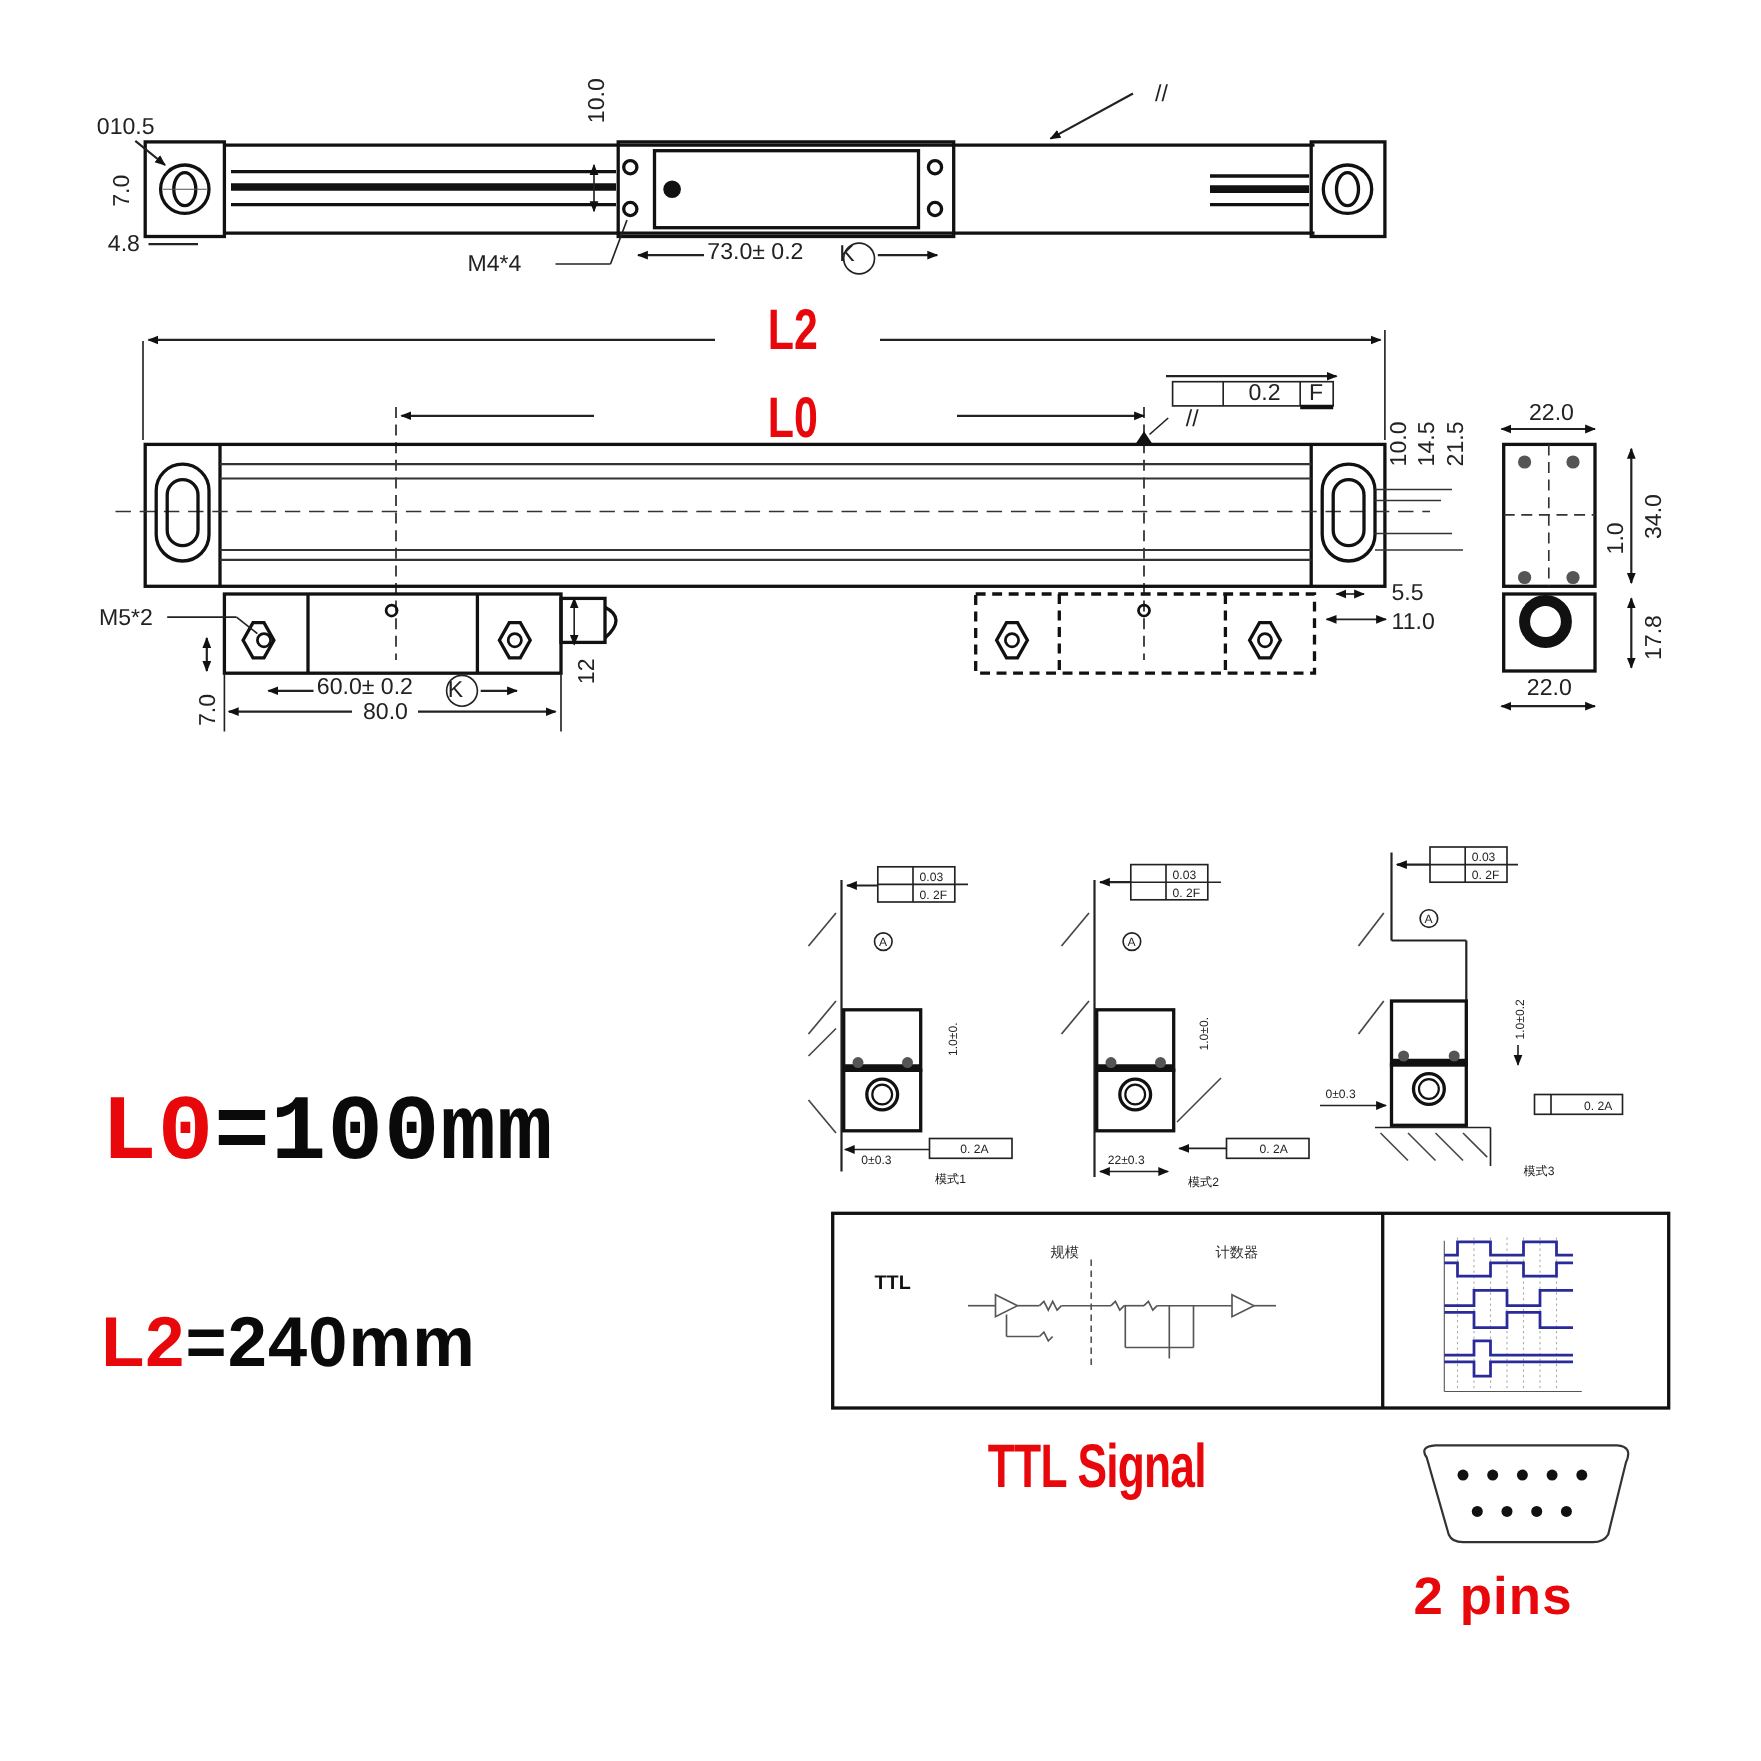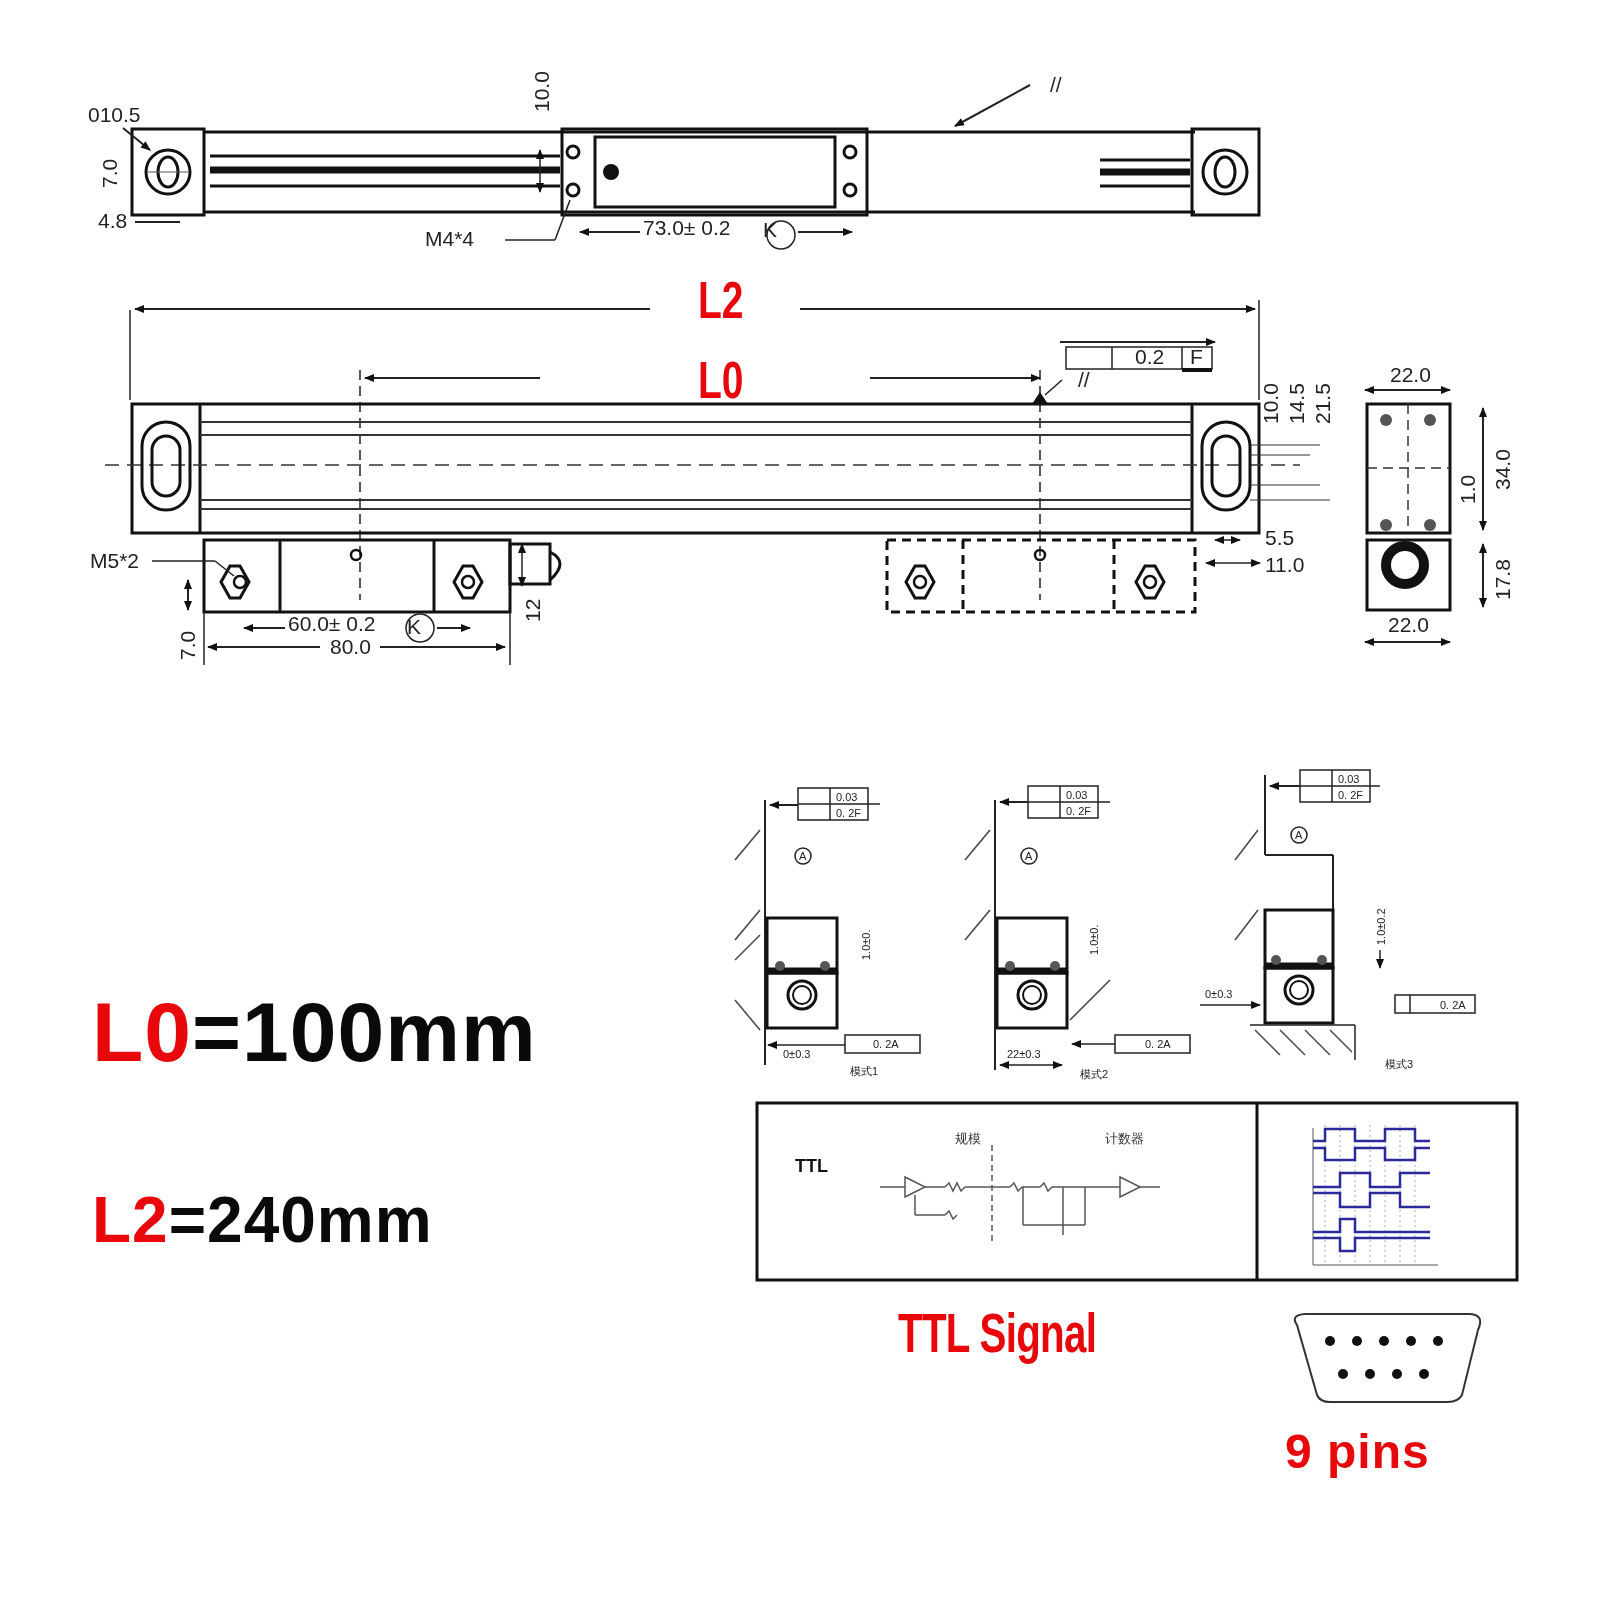--- a/index.html
+++ b/index.html
@@ -347,21 +347,21 @@
     <circle cx="1343" cy="1374" r="5" fill="#111"></circle>
     <circle cx="1370" cy="1374" r="5" fill="#111"></circle>
     <circle cx="1397" cy="1374" r="5" fill="#111"></circle>
     <circle cx="1424" cy="1374" r="5" fill="#111"></circle>
   </g>
 </svg>
 
 <div class="cond" style="left:698px; top:270px; font-size:52px; transform:scaleX(0.75);">L2</div>
 <div class="cond" style="left:698px; top:350px; font-size:52px; transform:scaleX(0.75);">L0</div>
 
-<div class="big-label" style="left:92px; top:990px; font-size:84px; line-height:1;">
+<div class="big-label" style="left:92px; top:990px; font-size:84px; line-height:1;font-family:Liberation Mono, monospace;">
   <span class="red">L0</span><span class="blk">=100mm</span>
 </div>
 <div class="big-label" style="left:92px; top:1188px; font-size:64px; line-height:1;">
   <span class="red">L2</span><span class="blk">=240mm</span>
 </div>
 
 <div class="cond" style="left:898px; top:1300px; font-size:56px; transform:scaleX(0.72); letter-spacing:-1px;">TTL Signal</div>
-<div class="cond" style="left:1285px; top:1424px; font-size:48px; font-weight:900; letter-spacing:1px;">9 pins</div>
+<div class="cond" style="left:1285px; top:1424px; font-size:48px; font-weight:900; letter-spacing:1px;">2 pins</div>
 
 </body></html>

